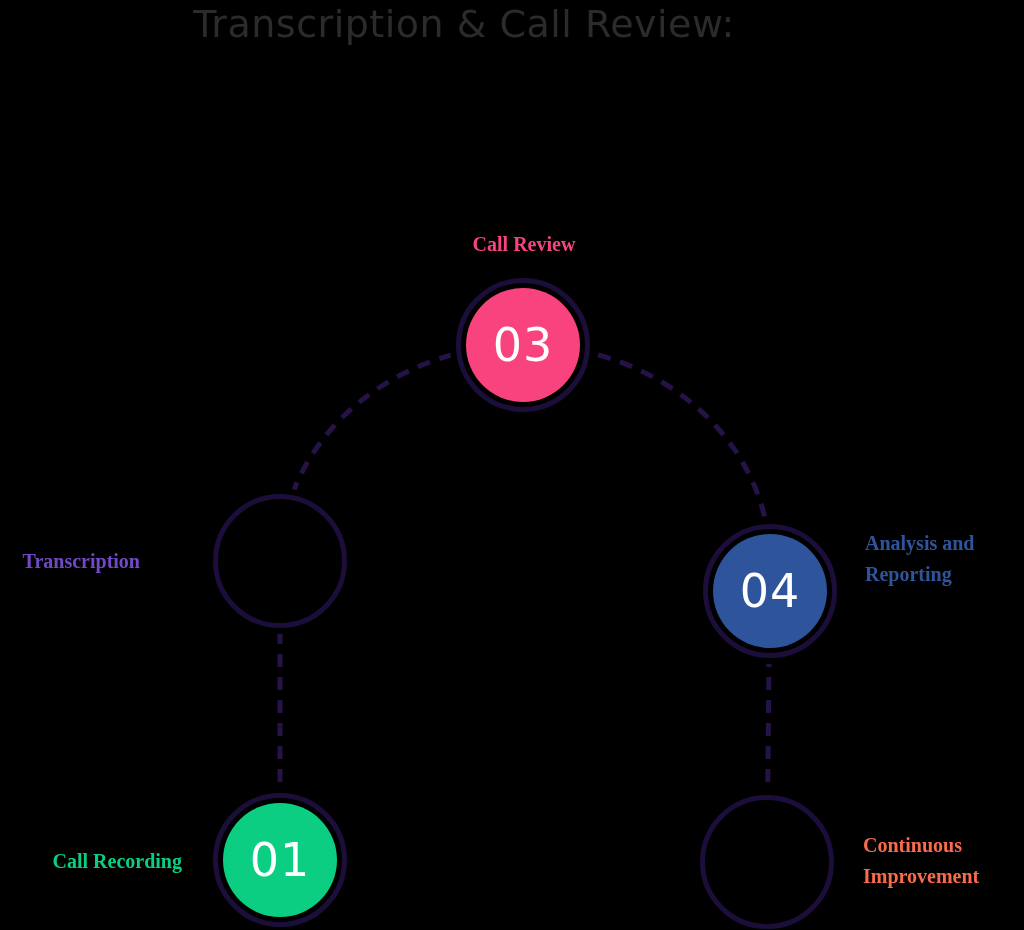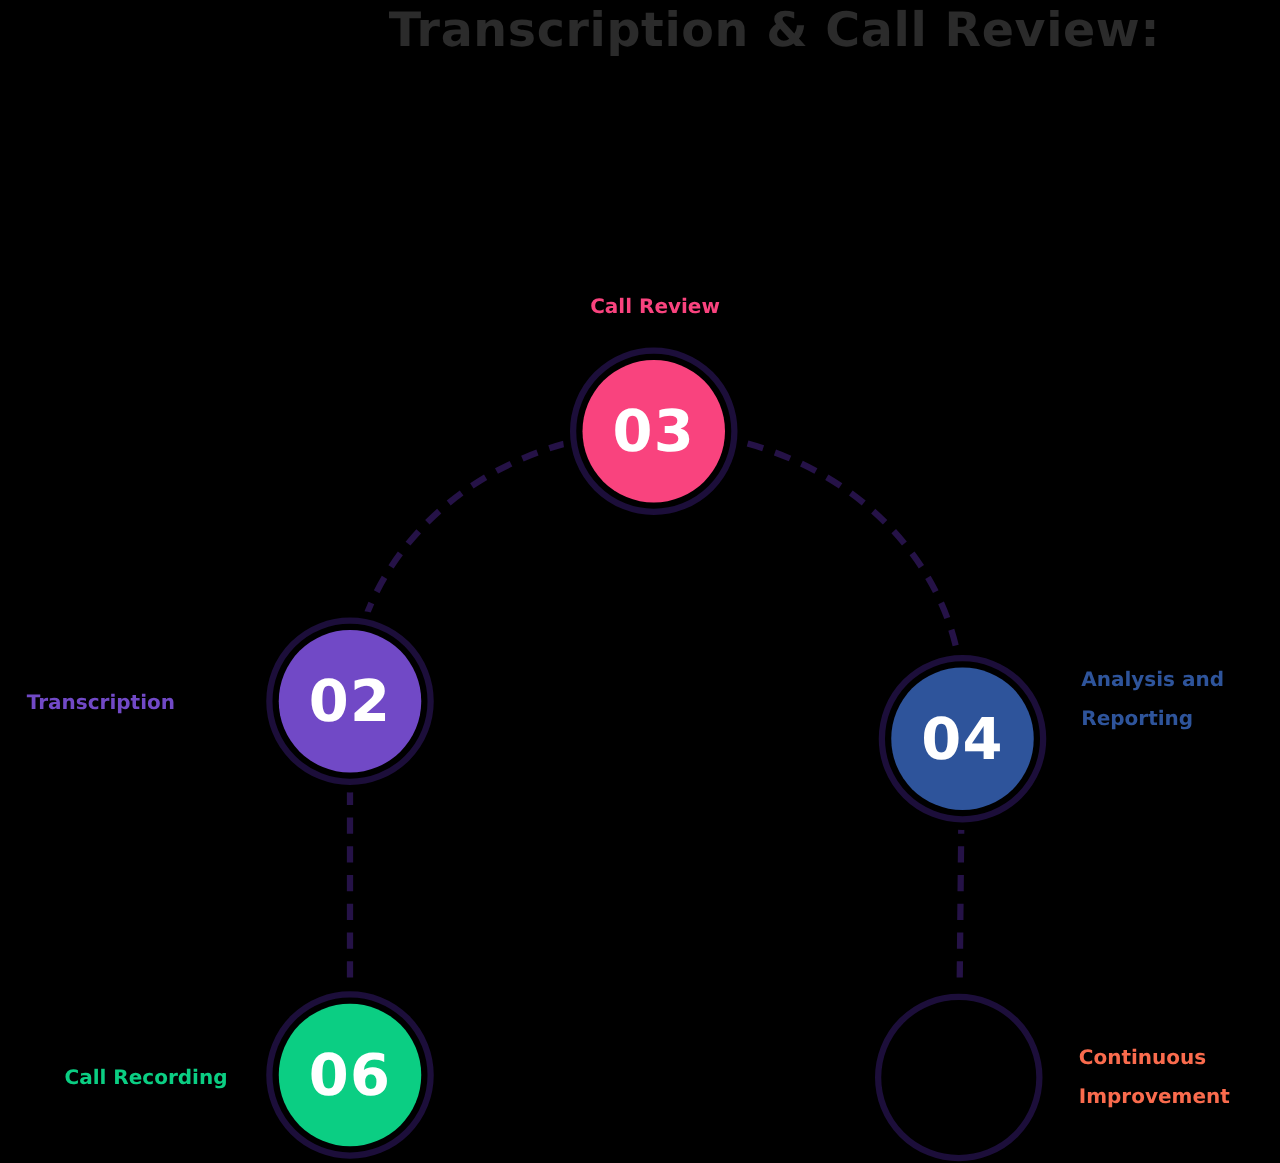--- a/index.html
+++ b/index.html
@@ -10,22 +10,22 @@
   html,body{width:1024px; height:930px; overflow:hidden;}
   body{
     background:var(--bg);
     font-family:"DejaVu Sans", sans-serif;
     position:relative;
   }
   .stage{position:absolute; inset:0; width:1024px; height:930px;}
 
   .title{
     position:absolute; top:2px; left:0; width:928px;
-    text-align:right;
-    font-size:38px; font-weight:700; letter-spacing:.5px;
+    text-align:center;
+    font-size:38px; font-weight:400; letter-spacing:.5px;
     color:var(--title-color);
     white-space:nowrap;
   }
 
   svg.connectors{position:absolute; left:0; top:0; z-index:1;}
   .dash{
     stroke:var(--conn); stroke-width:5; fill:none;
     stroke-dasharray:13 10; stroke-linecap:butt;
   }
 
@@ -37,33 +37,33 @@
   .node .ring{
     position:absolute; inset:6px; border-radius:50%;
     border:5px solid var(--ring); background:transparent;
   }
   .node .fill{
     position:absolute; inset:16px; border-radius:50%;
     background:var(--node-color);
     display:flex; align-items:center; justify-content:center;
   }
   .node .num{
-    color:var(--num-color); font-size:46px; font-weight:700;
+    color:var(--num-color); font-size:46px; font-weight:400;
     letter-spacing:1px; line-height:1;
   }
   .node-01{left:207px; top:787px;}
   .node-02{left:207px; top:488px;}
   .node-03{left:450px; top:272px;}
   .node-04{left:697px; top:518px;}
   .node-05{left:694px; top:789px;}
 
   .node-label{
     position:absolute; z-index:3;
-    font-size:16px; font-weight:800; line-height:31px;
-    color:var(--node-color); white-space:nowrap;
+    font-size:20px; font-weight:800; line-height:31px;
+    color:var(--node-color); white-space:nowrap;font-family:Liberation Serif, serif;
   }
   .label-01{right:842px; top:846px; text-align:right;}
   .label-02{right:884px; top:546px; text-align:right;}
   .label-03{left:524px; top:229px; transform:translateX(-50%); text-align:center;}
   .label-04{left:865px; top:528px; text-align:left;}
   .label-05{left:863px; top:830px; text-align:left;}
   .line2:empty{display:none;}
 </style>
 </head>
 <body>
@@ -74,33 +74,30 @@
 
   <svg class="connectors" width="1024" height="930" viewBox="0 0 1024 930">
     <path class="dash" d="M280,562 A245,217 0 0 1 770,562"></path>
     <line class="dash" x1="280" y1="562" x2="280" y2="860"></line>
     <line class="dash" x1="770" y1="562" x2="767" y2="862"></line>
   </svg>
 
   <div class="node node-01" style="--node-color: #0BCE83;">
     <div class="ring"></div>
     <div class="fill">
-      <span class="num">06</span>
+      <span class="num">01</span>
     </div>
   </div>
   <div class="node-label label-01" style="--node-color: #0BCE83;">
     <div>Call Recording</div>
 
   </div>
 
   <div class="node node-02" style="--node-color: #7149C6;">
     <div class="ring"></div>
-    <div class="fill">
-      <span class="num">02</span>
-    </div>
   </div>
   <div class="node-label label-02" style="--node-color: #7149C6;">
     <div>Transcription</div>
 
   </div>
 
   <div class="node node-03" style="--node-color: #F9437E;">
     <div class="ring"></div>
     <div class="fill">
       <span class="num">03</span>

